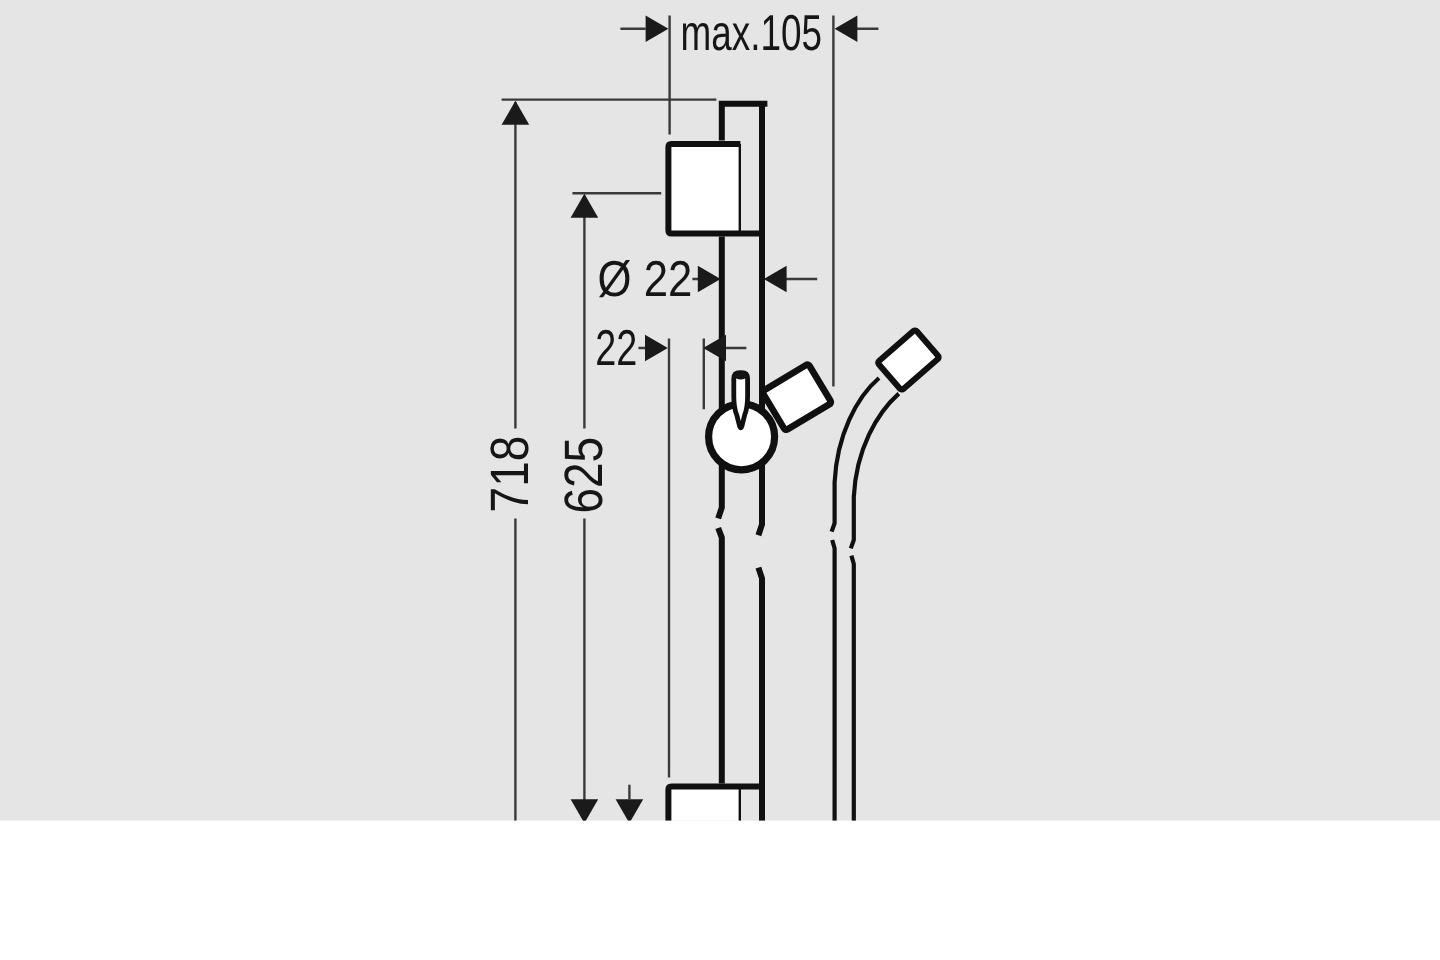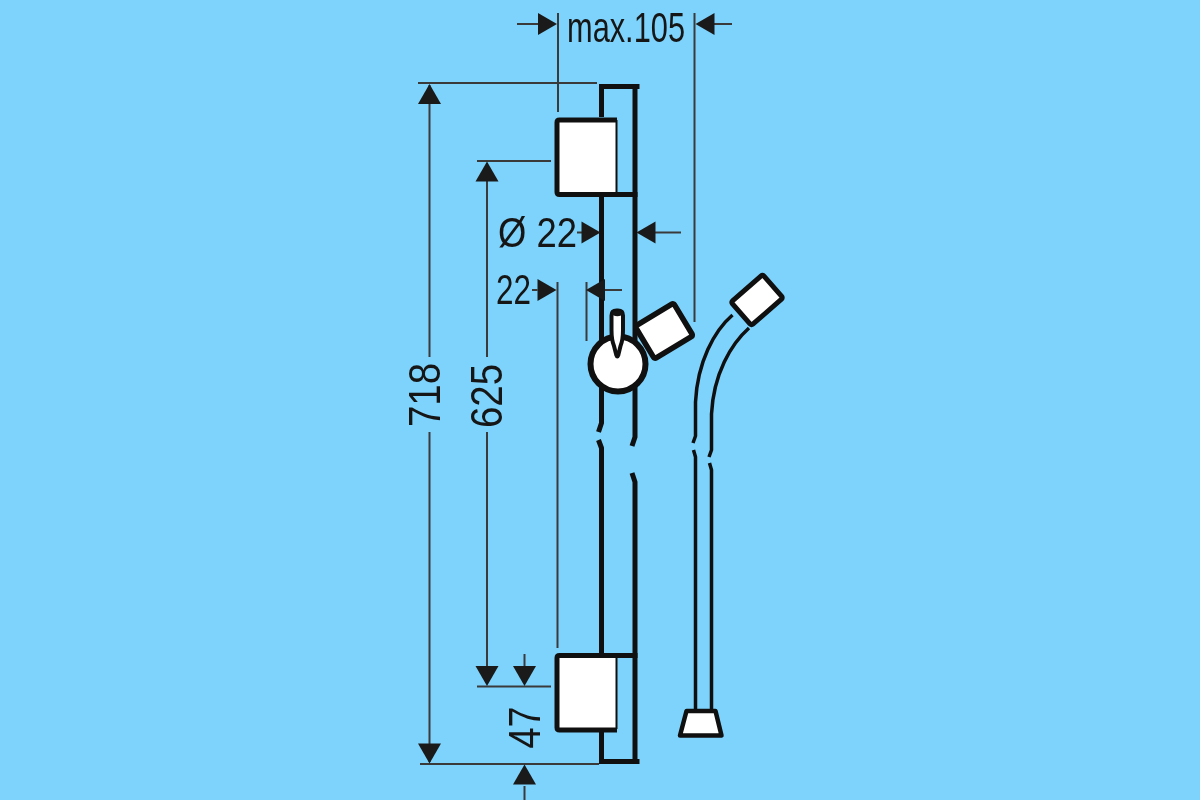--- a/index.html
+++ b/index.html
@@ -1,16 +1,16 @@
 <!DOCTYPE html>
 <html><head>
 <meta charset="utf-8">
 <style>
   html,body{margin:0;padding:0;background:#ffffff;}
-  .stage{position:relative;width:1200px;height:800px;background:#7dd3fc;overflow:hidden;}
+  .stage{position:relative;width:1200px;height:684px;background:#e5e5e5;overflow:hidden;}
   svg{display:block;}
   svg text{font-family:"Liberation Sans","DejaVu Sans",sans-serif;}
   .dim-text{font-size:45px;fill:#161616;}
   .dim-text-sm{font-size:42px;fill:#161616;}
 </style>
 </head>
 <body>
 
 <div class="stage">
 <svg width="1200" height="800" viewBox="0 0 1200 800">

